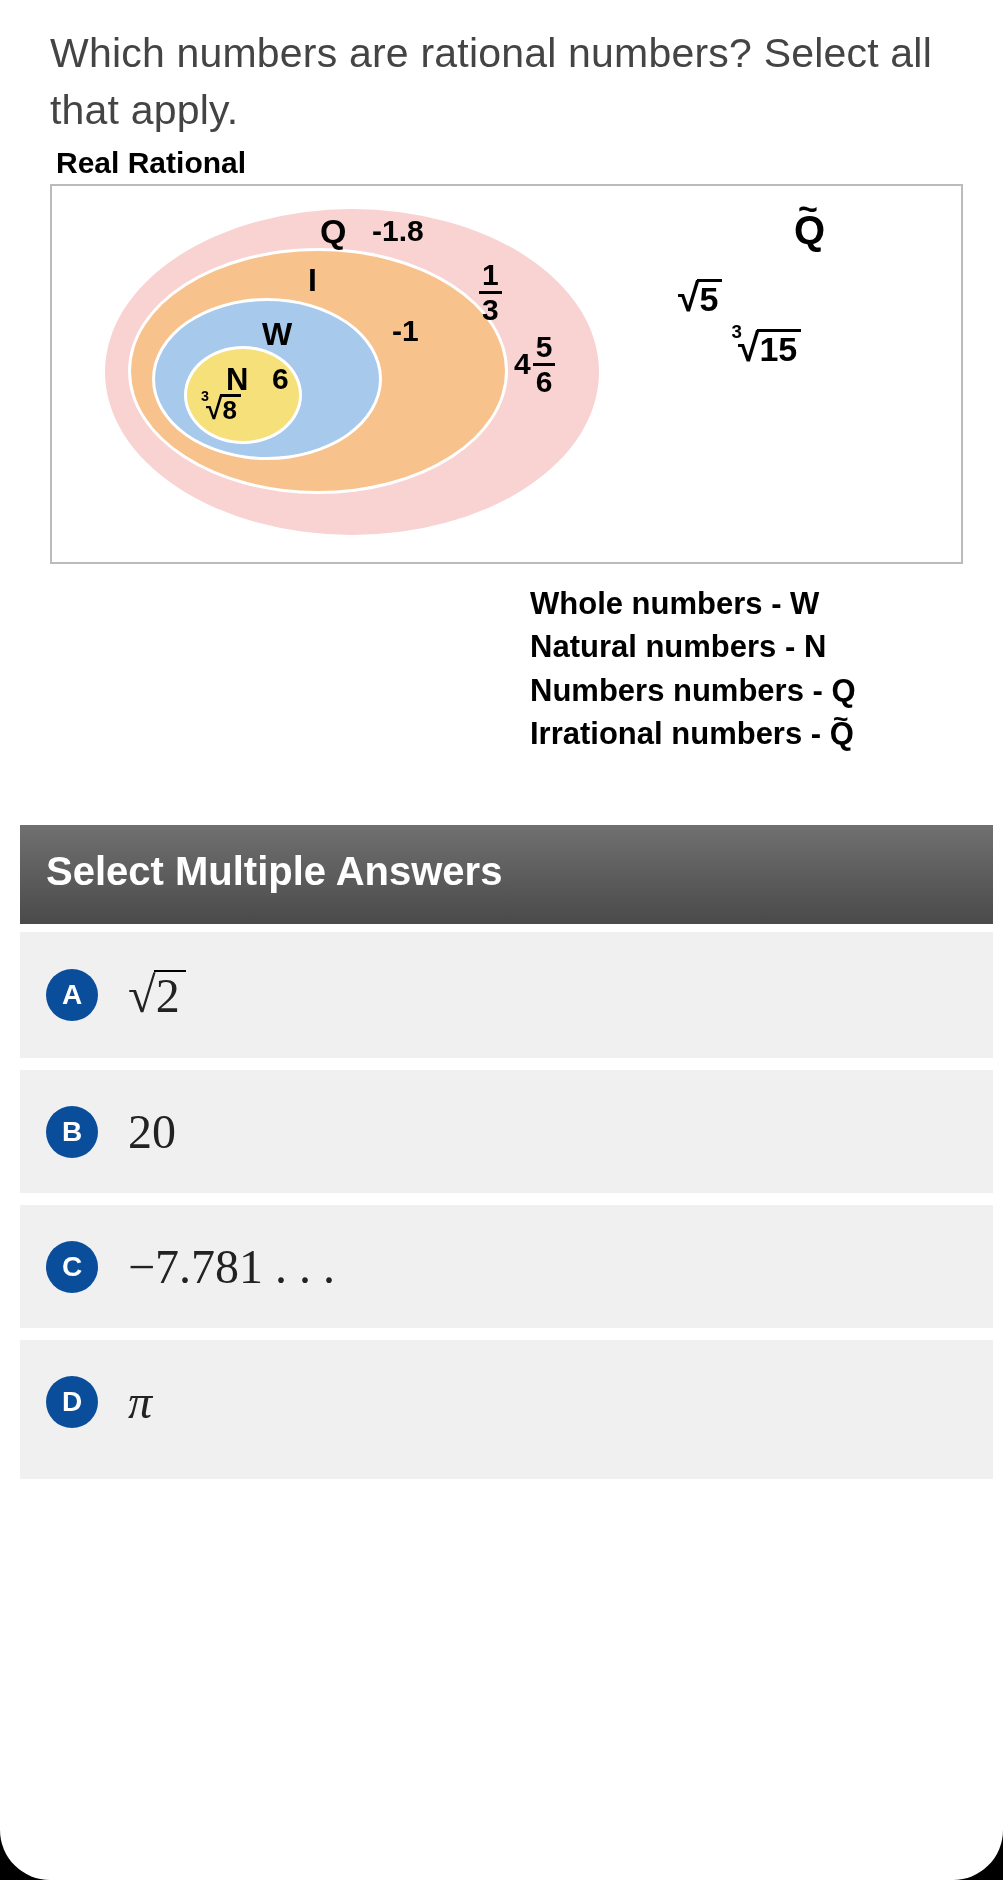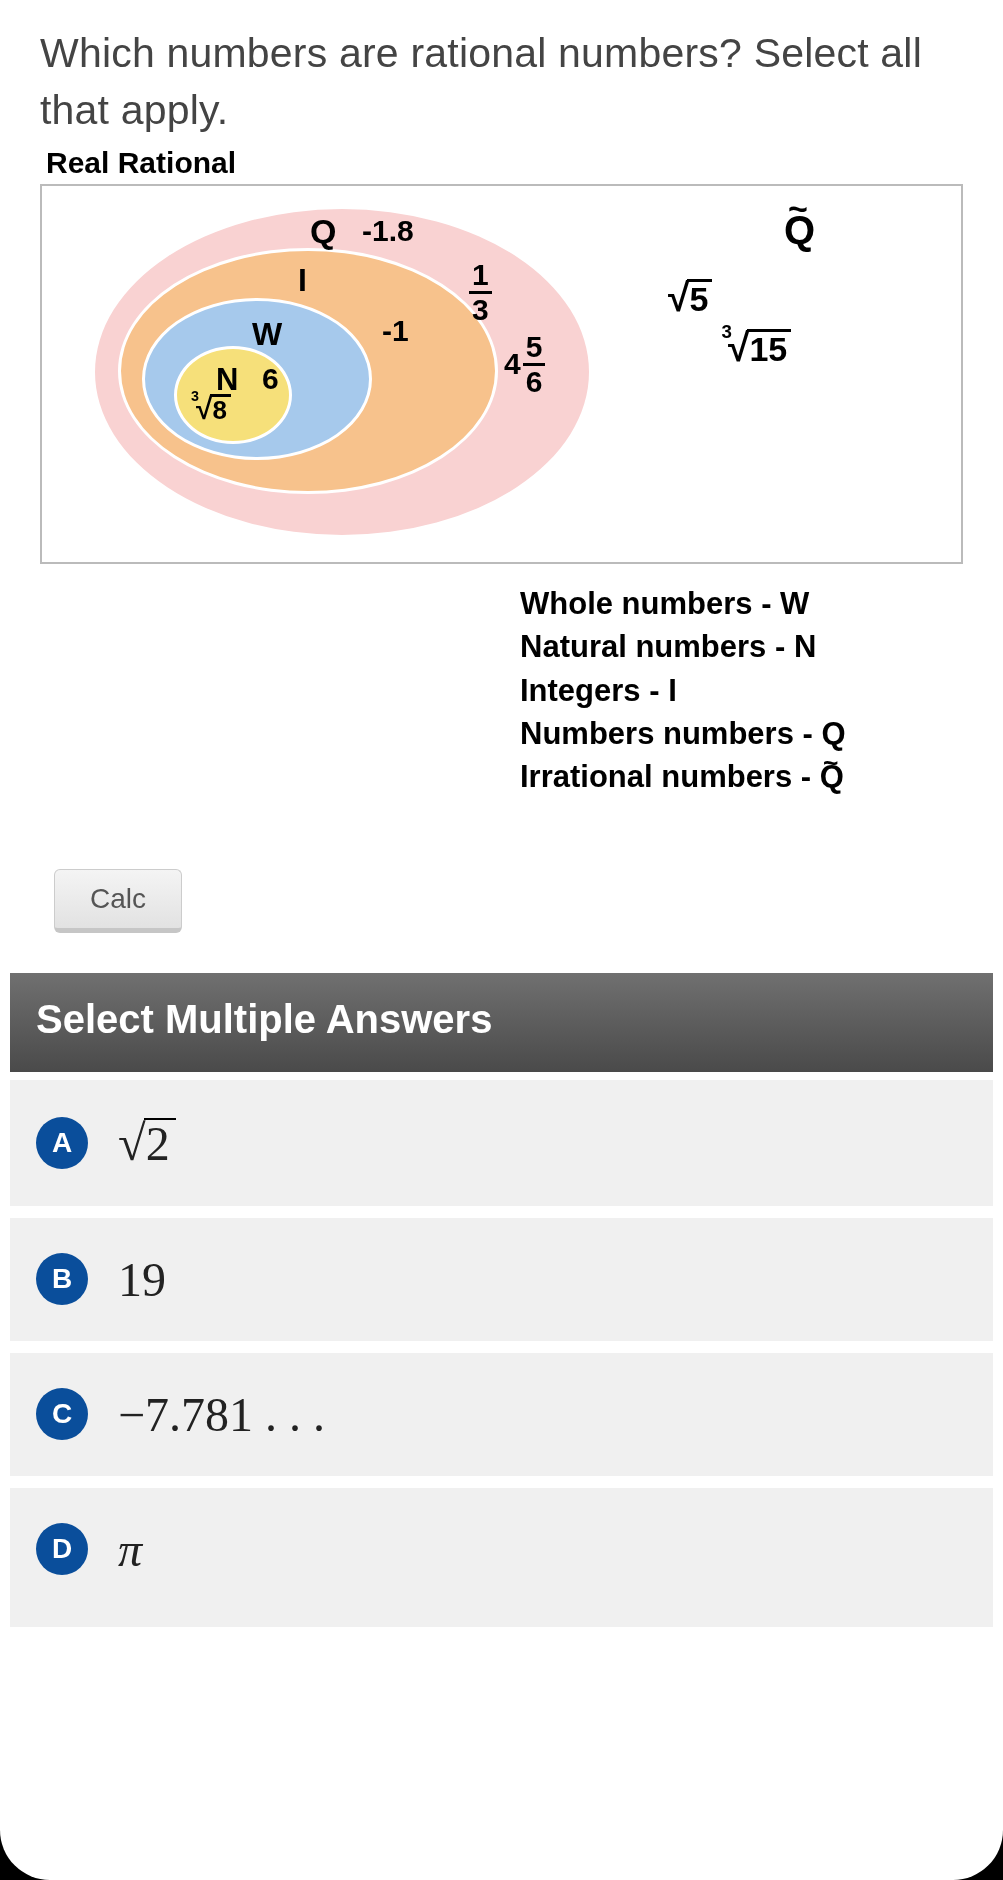--- a/index.html
+++ b/index.html
@@ -5,21 +5,21 @@
   * { box-sizing: border-box; margin: 0; padding: 0; }
   body {
     font-family: -apple-system, BlinkMacSystemFont, "Segoe UI", Helvetica, Arial, sans-serif;
     background: #000;
     width: 1003px;
     margin: 0 auto;
   }
   .device-frame {
     background: #fff;
     border-radius: 0 0 50px 50px;
-    padding: 15px 10px 10px 10px;
+    padding: 15px 10px 10px 20px;
     min-height: 1880px;
     position: relative;
   }
   .content {
     padding: 10px 30px 0 30px;
   }
   .question-text {
     font-size: 41px;
     color: #444;
     line-height: 1.4;
@@ -193,43 +193,41 @@
       </div>
 
       <div class="num n-qtilde">
         <span class="tilde-q">Q</span>
       </div>
     </div>
 
     <div class="legend">
       <div>Whole numbers - W</div>
       <div>Natural numbers - N</div>
-      <div>Integers - I</div>
       <div>Numbers numbers - Q</div>
       <div>
         <span>Irrational numbers - </span><span class="tilde-q">Q</span>
       </div>
     </div>
 
-    <div class="calc-btn">Calc</div>
 
     <div class="answers-header">Select Multiple Answers</div>
 
     <div class="answer-row">
       <div class="answer-badge">A</div>
       <div class="answer-text">
         <span class="radical">
           <span class="surd" style="font-size:1.05em">√</span><span class="rad" style="padding:0 6px 0 2px">2</span>
         </span>
       </div>
     </div>
 
     <div class="answer-row">
       <div class="answer-badge">B</div>
-      <div class="answer-text">19</div>
+      <div class="answer-text">20</div>
     </div>
 
     <div class="answer-row">
       <div class="answer-badge">C</div>
       <div class="answer-text">−7.781 . . .</div>
     </div>
 
     <div class="answer-row">
       <div class="answer-badge">D</div>
       <div class="answer-text" style="font-style:italic">π</div>

